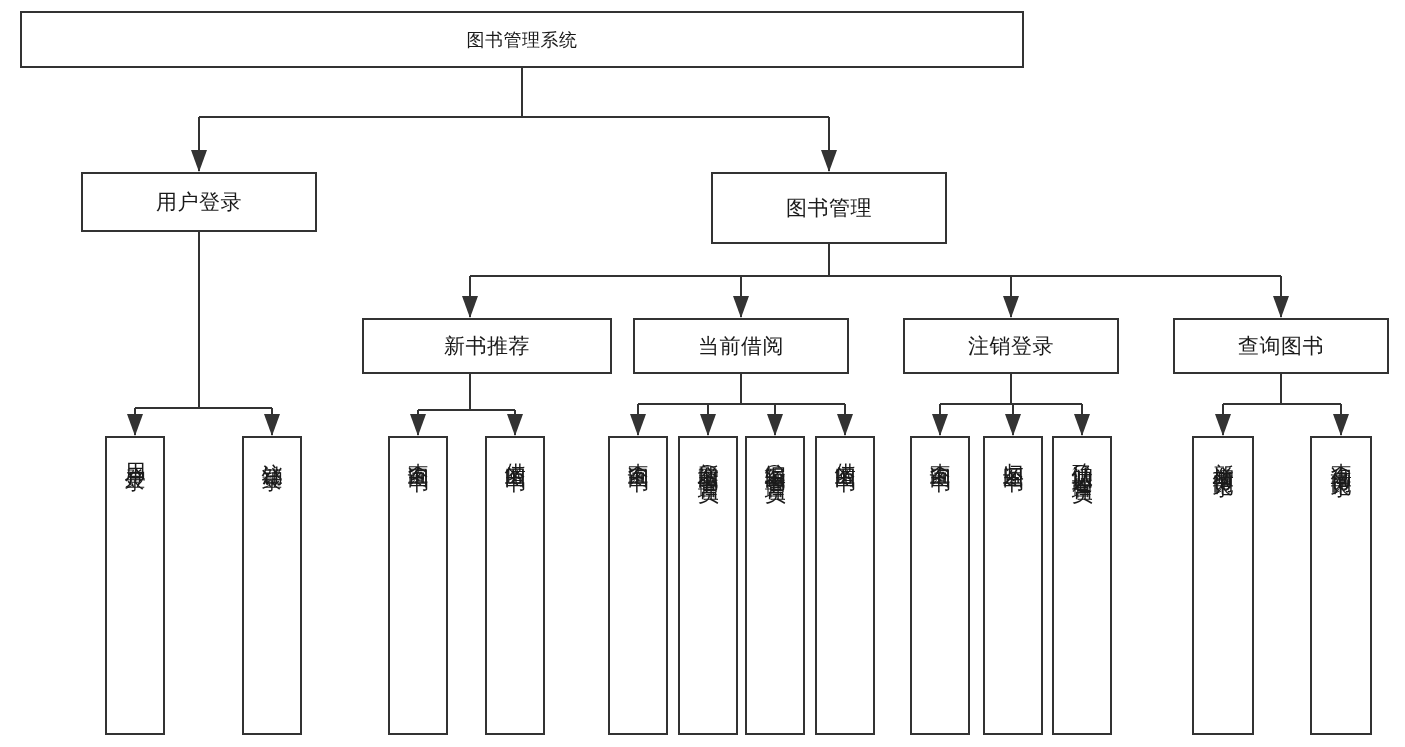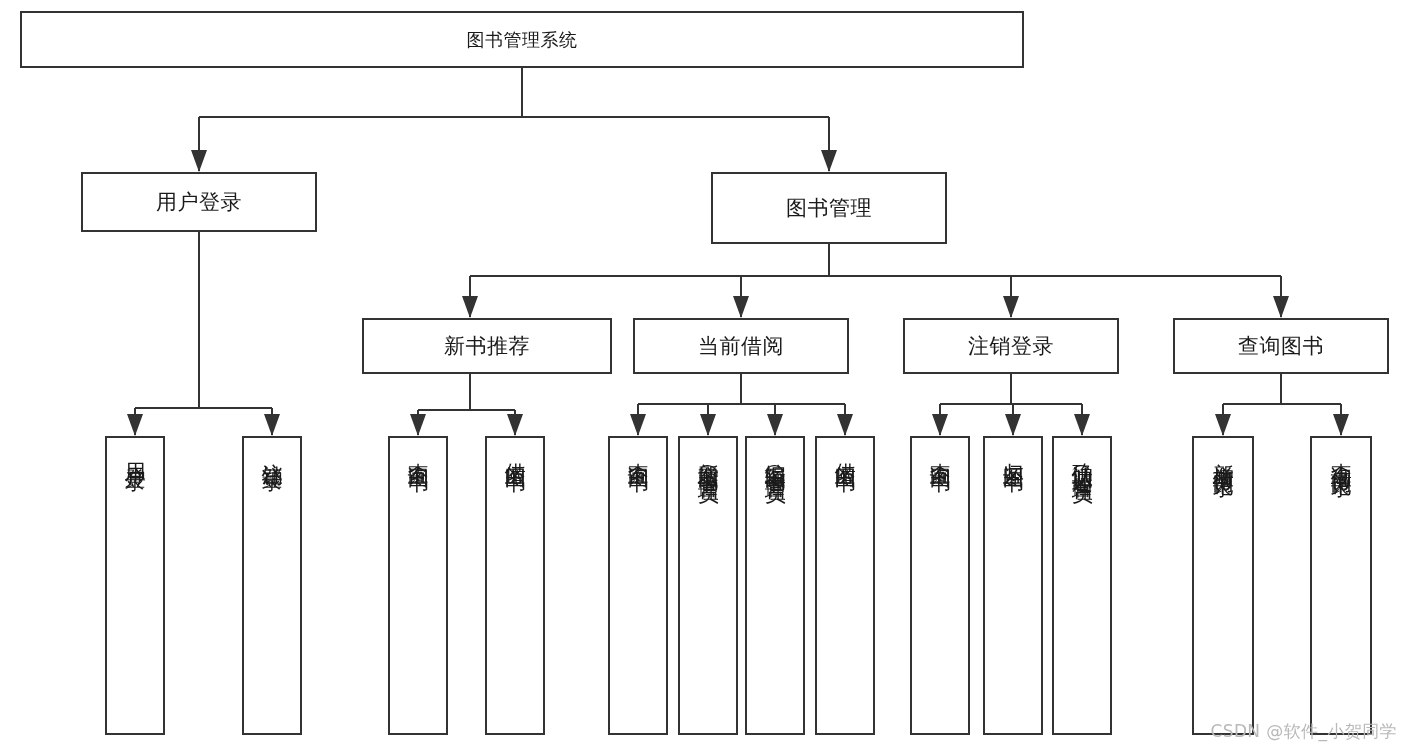--- a/index.html
+++ b/index.html
@@ -189,14 +189,13 @@
         <span class="label">确认归还（管理员）</span>
       </div>
       <div class="node vert" style="left: 1192px; top: 436px; width: 62px; height: 299px;">
         <span class="label">新增借阅记录</span>
       </div>
       <div class="node vert" style="left: 1310px; top: 436px; width: 62px; height: 299px;">
         <span class="label">查询借阅记录</span>
       </div>
     </div>
 
-  <div id="watermark">CSDN @软件_小贺同学</div>
 </div>
 
 </body></html>

